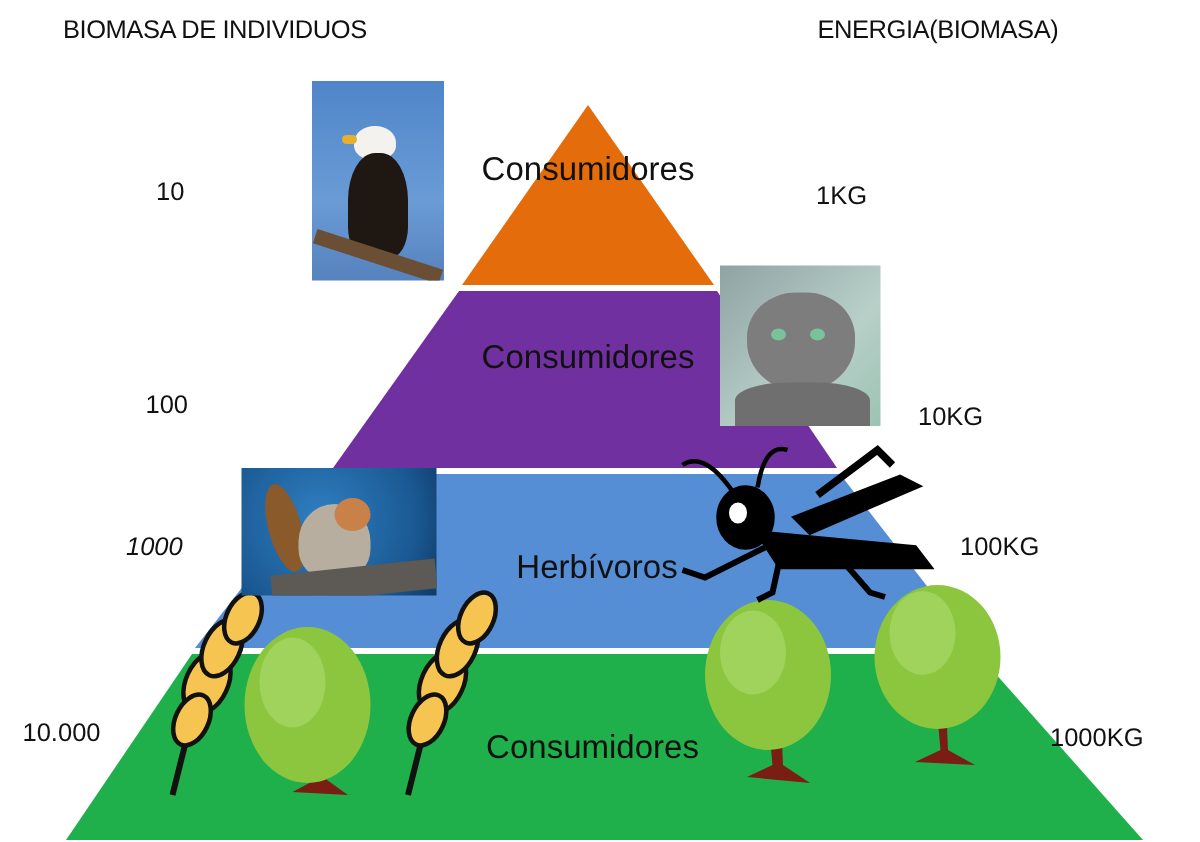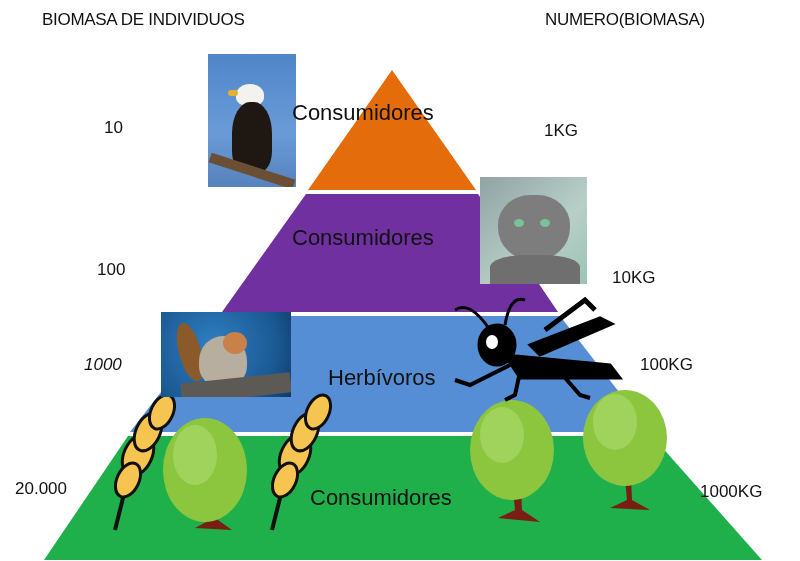--- a/index.html
+++ b/index.html
@@ -1,21 +1,21 @@
 <!DOCTYPE html>
 <html><head>
 <meta charset="utf-8">
 <style>
   html, body { margin:0; padding:0; background:#ffffff; }
   body { width:800px; height:561px; position:relative; overflow:hidden;
          font-family: "Liberation Sans", "DejaVu Sans", sans-serif; color:#111; }
   .abs { position:absolute; }
   .hdr { font-size:17px; letter-spacing:-0.3px; white-space:nowrap; }
   .num { font-size:17px; white-space:nowrap;margin-top:24px; }
-  .lvl { font-size:22px; text-align:left; line-height:26px; color:#111; white-space:nowrap; }
+  .lvl { font-size:22px; text-align:center; line-height:26px; color:#111; white-space:nowrap; }
   svg { position:absolute; left:0; top:0; }
   .photo { position:absolute; overflow:hidden; }
 </style>
 </head>
 <body>
 
 <svg width="800" height="561">
   <polygon points="392,70 476,190 308,190" fill="#e46c0a"></polygon>
   <polygon points="306,194 478,194 558,312 222,312" fill="#7030a0"></polygon>
   <polygon points="220,316 560,316 650,432 130,432" fill="#558ed5"></polygon>
@@ -81,26 +81,26 @@
 </div>
 
 <div class="photo" style="left:161px; top:312px; width:130px; height:85px; background:radial-gradient(circle at 40% 40%,#2f7fc2 0%,#1a5892 70%,#0f3a66 100%);">
   <div style="position:absolute; left:18px; top:10px; width:22px; height:60px; background:#8b5a2b; border-radius:50%; transform:rotate(-15deg);"></div>
   <div style="position:absolute; left:38px; top:24px; width:48px; height:50px; background:#b8aea0; border-radius:50% 50% 40% 40%;"></div>
   <div style="position:absolute; left:62px; top:20px; width:24px; height:22px; background:#c9814a; border-radius:50%;"></div>
   <div style="position:absolute; left:20px; top:66px; width:110px; height:20px; background:#5d5a55; transform:rotate(-6deg);"></div>
 </div>
 
 <div class="abs hdr" style="left:42px; top:10px;">BIOMASA DE INDIVIDUOS</div>
-<div class="abs hdr" style="left:545px; top:10px;">NUMERO(BIOMASA)</div>
+<div class="abs hdr" style="left:545px; top:10px;">ENERGIA(BIOMASA)</div>
 
 <div class="abs num" style="left:104px; top:94px;">10</div>
 <div class="abs num" style="left:97px; top:236px;">100</div>
 <div class="abs num" style="left:84px; top:331px;font-style:italic;">1000</div>
-<div class="abs num" style="left:15px; top:455px;">20.000</div>
+<div class="abs num" style="left:15px; top:455px;">10.000</div>
 
 <div class="abs num" style="left:544px; top:97px;">1KG</div>
 <div class="abs num" style="left:612px; top:244px;">10KG</div>
 <div class="abs num" style="left:640px; top:331px;">100KG</div>
 <div class="abs num" style="left:700px; top:458px;">1000KG</div>
 
 <div class="abs lvl" style="left:292px; top:100px; width:200px;">
   <div>Consumidores</div>
 </div>
 <div class="abs lvl" style="left:292px; top:225px; width:200px;">

